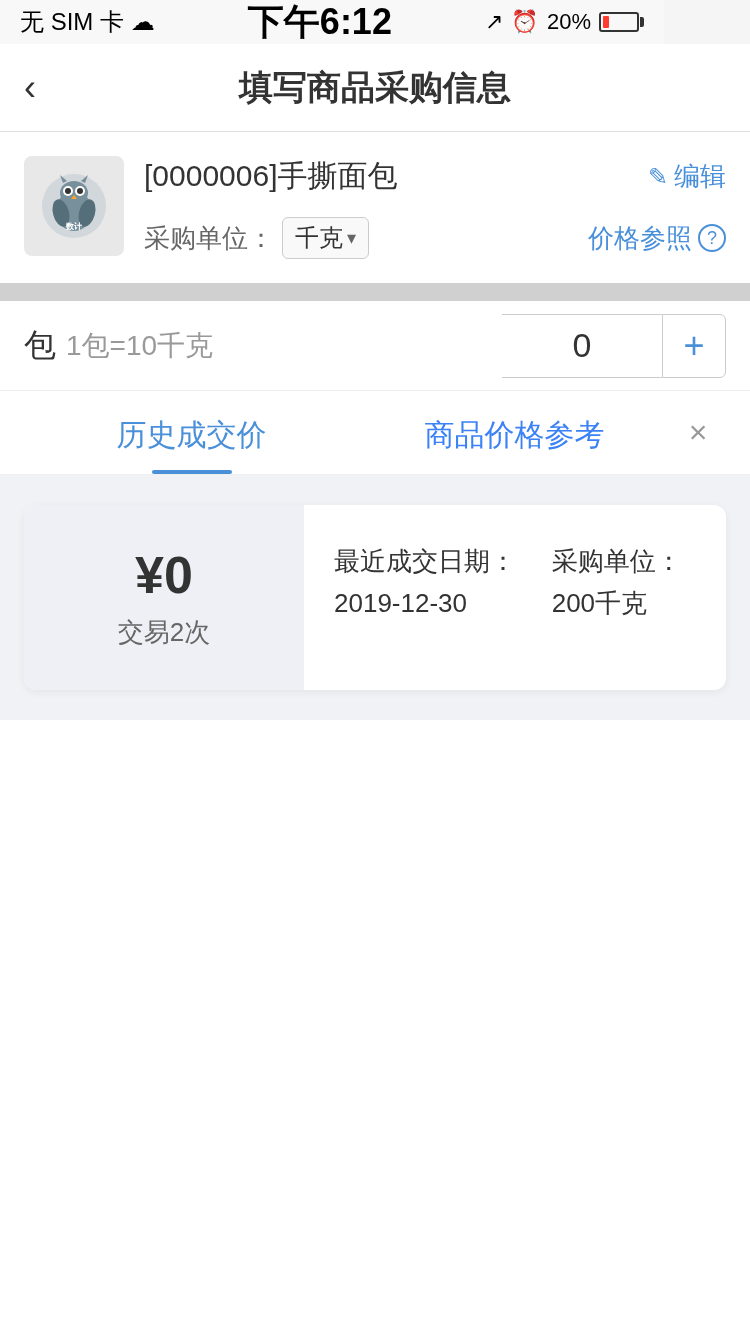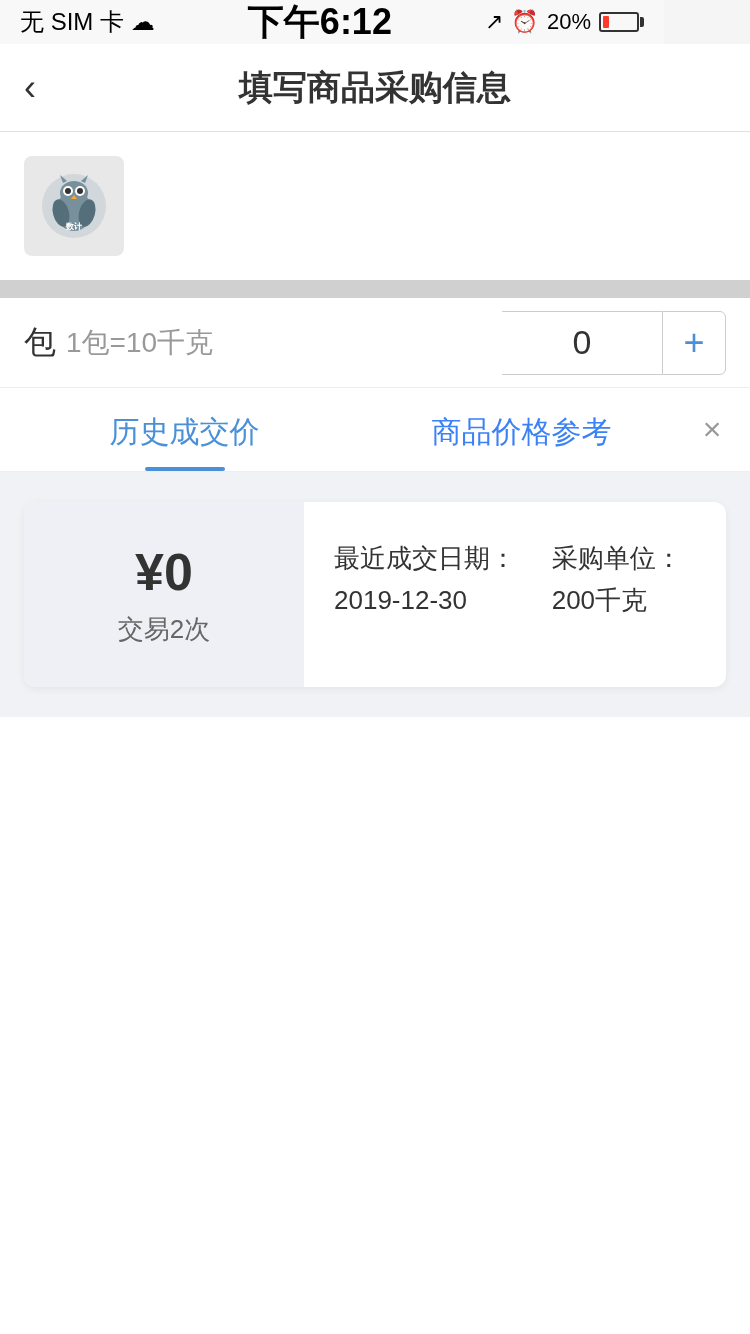--- a/index.html
+++ b/index.html
@@ -245,21 +245,21 @@
     
     .tab-panel {
       width: 750px;
       background: #f0f2f5;
     }
     .tab-header {
       display: flex;
       align-items: center;
       background: #fff;
       border-bottom: 1px solid #eee;
-      padding: 0 16px;
+      padding: 0 30px;
     }
     .tab-item {
       flex: 1;
       text-align: center;
       padding: 24px 0 18px 0;
       font-size: 30px;
       color: #3b82f6;
       cursor: pointer;
       position: relative;
     }
@@ -389,20 +389,44 @@
 
         <polygon points="24,12 21,4 28,10" fill="#78909c"></polygon>
         <polygon points="46,12 49,4 42,10" fill="#78909c"></polygon>
 
         <ellipse cx="22" cy="42" rx="8" ry="14" fill="#546e7a" transform="rotate(-15 22 42)"></ellipse>
         <ellipse cx="48" cy="42" rx="8" ry="14" fill="#546e7a" transform="rotate(15 48 42)"></ellipse>
 
         <text x="35" y="58" text-anchor="middle" fill="white" font-size="8" font-weight="bold">数计</text>
       </svg>
     </div>
+    <div class="product-info">
+      <div class="product-header">
+        <span class="product-name">[0000006]手撕面包</span>
+        <div class="edit-btn">
+          <span style="font-size:24px;">✎</span>
+          <span>编辑</span>
+        </div>
+      </div>
+      <div class="unit-row">
+        <div style="display:flex;align-items:center;gap:8px;">
+          <span class="unit-label">采购单位：</span>
+          <div class="unit-select">
+            <span>千克</span>
+            <span style="font-size:18px;color:#666;">▾</span>
+          </div>
+        </div>
+        <div class="price-ref">
+          <span>价格参照</span>
+          <div class="help-circle">
+            <span>?</span>
+          </div>
+        </div>
+      </div>
+    </div>
   </div>
 
   <div class="gray-bar"></div>
 
   <div class="quantity-row">
     <div class="quantity-label-group">
       <span class="qty-unit">包</span>
       <span class="qty-convert">1包=10千克</span>
     </div>
     <div class="quantity-input-group">

